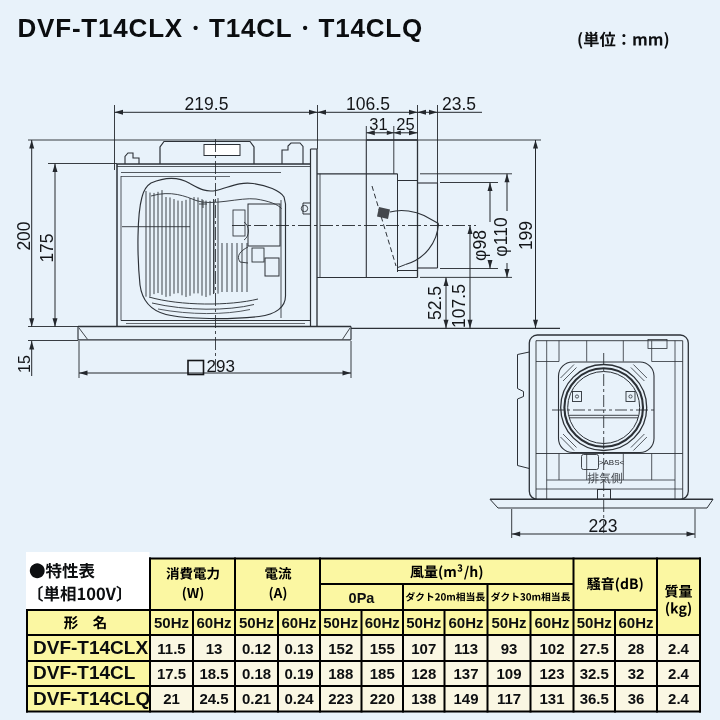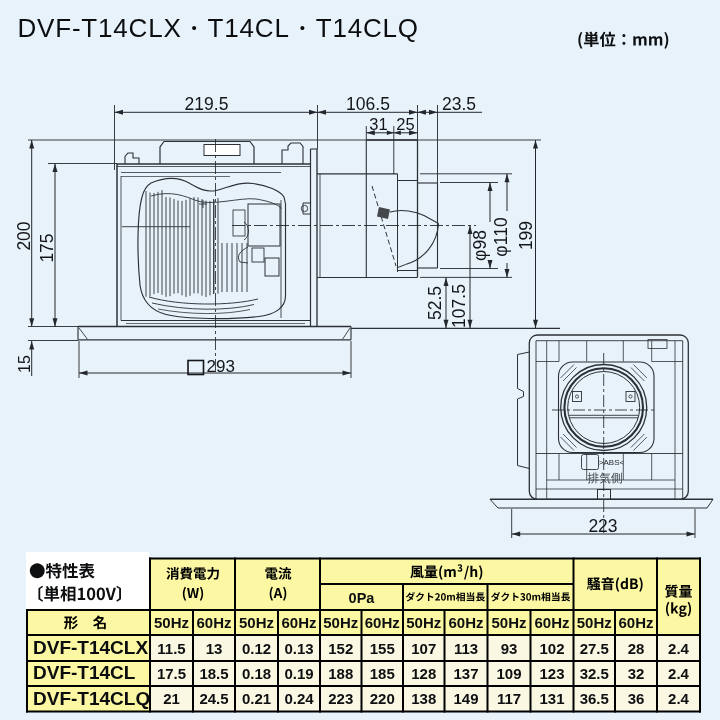--- a/index.html
+++ b/index.html
@@ -1,15 +1,15 @@
 <!DOCTYPE html>
 <html><head><meta charset="utf-8"><style>
 html,body{margin:0;padding:0}
 body{width:720px;height:720px;background:#e8f2fa;position:relative;overflow:hidden;font-family:"Liberation Sans",sans-serif}
-#title{position:absolute;left:17.5px;top:13px;font-size:26px;font-weight:normal;color:#0b0d0f;letter-spacing:0.8px;white-space:nowrap}
+#title{position:absolute;left:17.5px;top:13px;font-size:26px;font-weight:bold;color:#0b0d0f;letter-spacing:0.8px;white-space:nowrap}
 #title .b{font-size:15px;vertical-align:4px;padding:0 10px}
 </style></head><body>
 <svg width="720" height="720" viewBox="0 0 720 720" style="position:absolute;left:0;top:0">
     <line x1="114.5" y1="112.3" x2="482" y2="112.3" stroke="#24282d" stroke-width="1.0"></line>
     <path d="M0,0 L-8.5,-2.5 L-8.5,2.5 Z" fill="#24282d" transform="translate(114.5,112.3) rotate(180)"></path>
     <path d="M0,0 L-8.5,-2.5 L-8.5,2.5 Z" fill="#24282d" transform="translate(317.5,112.3) rotate(0)"></path>
     <path d="M0,0 L-8.5,-2.5 L-8.5,2.5 Z" fill="#24282d" transform="translate(317.5,112.3) rotate(180)"></path>
     <path d="M0,0 L-8.5,-2.5 L-8.5,2.5 Z" fill="#24282d" transform="translate(417.5,112.3) rotate(0)"></path>
     <path d="M0,0 L-8.5,-2.5 L-8.5,2.5 Z" fill="#24282d" transform="translate(417.5,112.3) rotate(180)"></path>
     <path d="M0,0 L-8.5,-2.5 L-8.5,2.5 Z" fill="#24282d" transform="translate(437.5,112.3) rotate(0)"></path>

